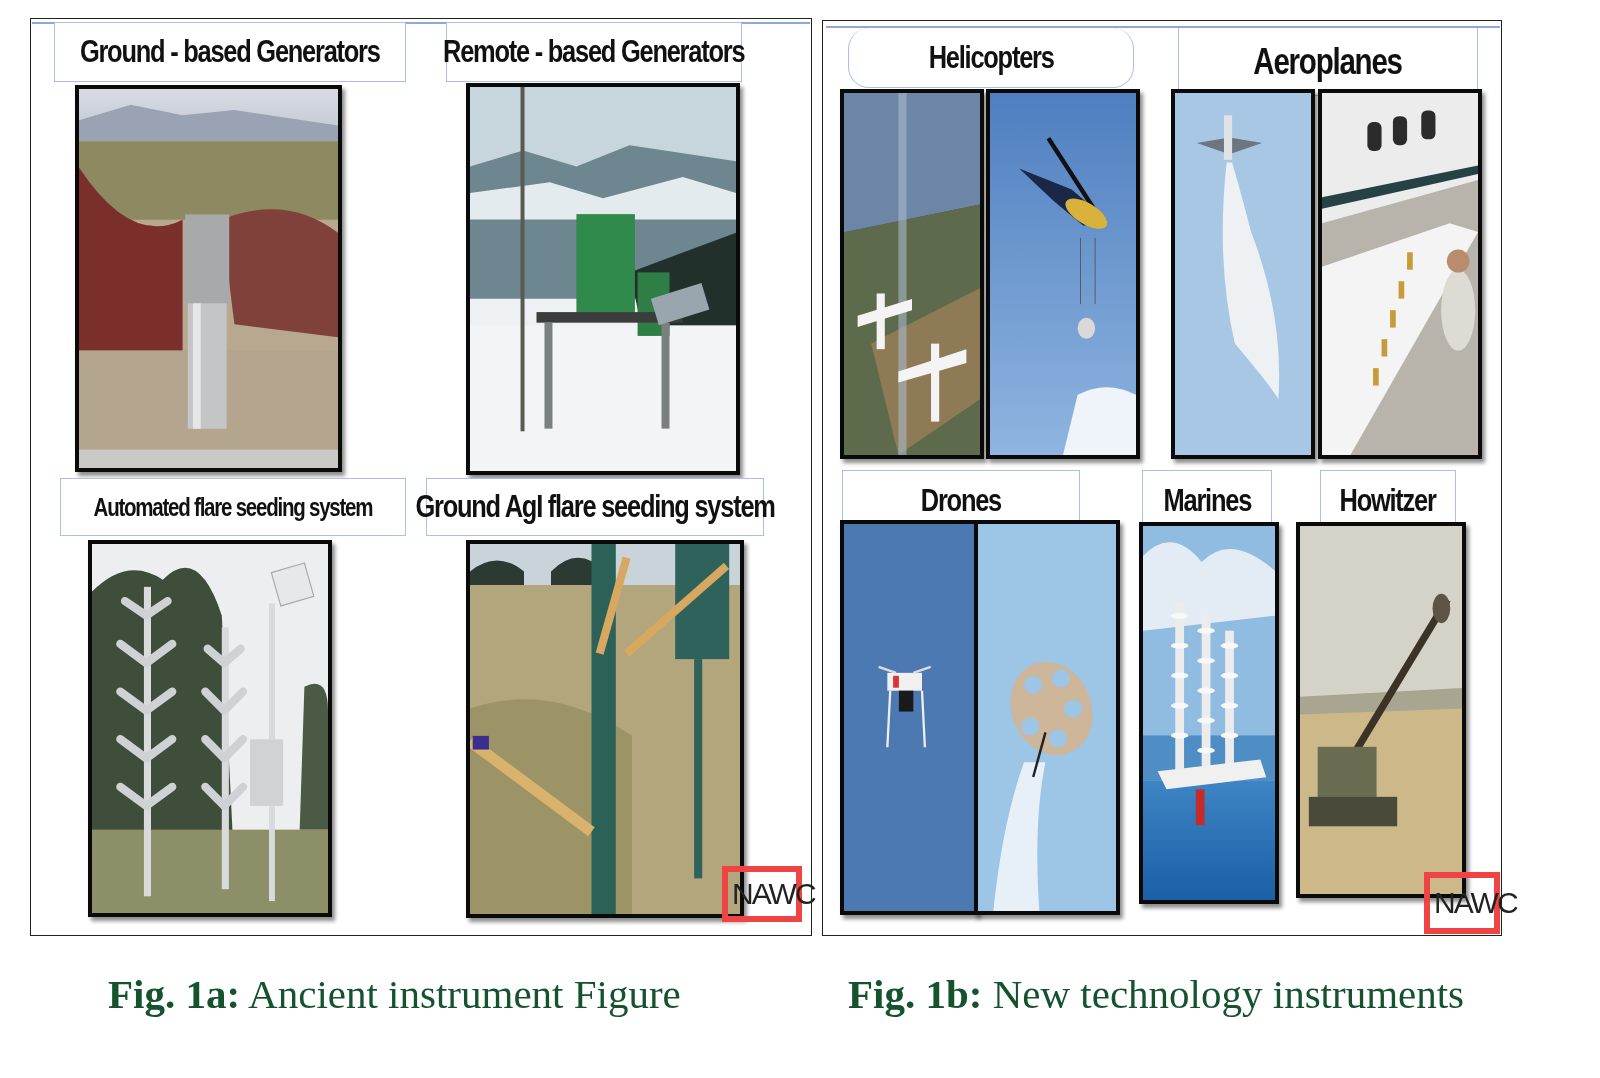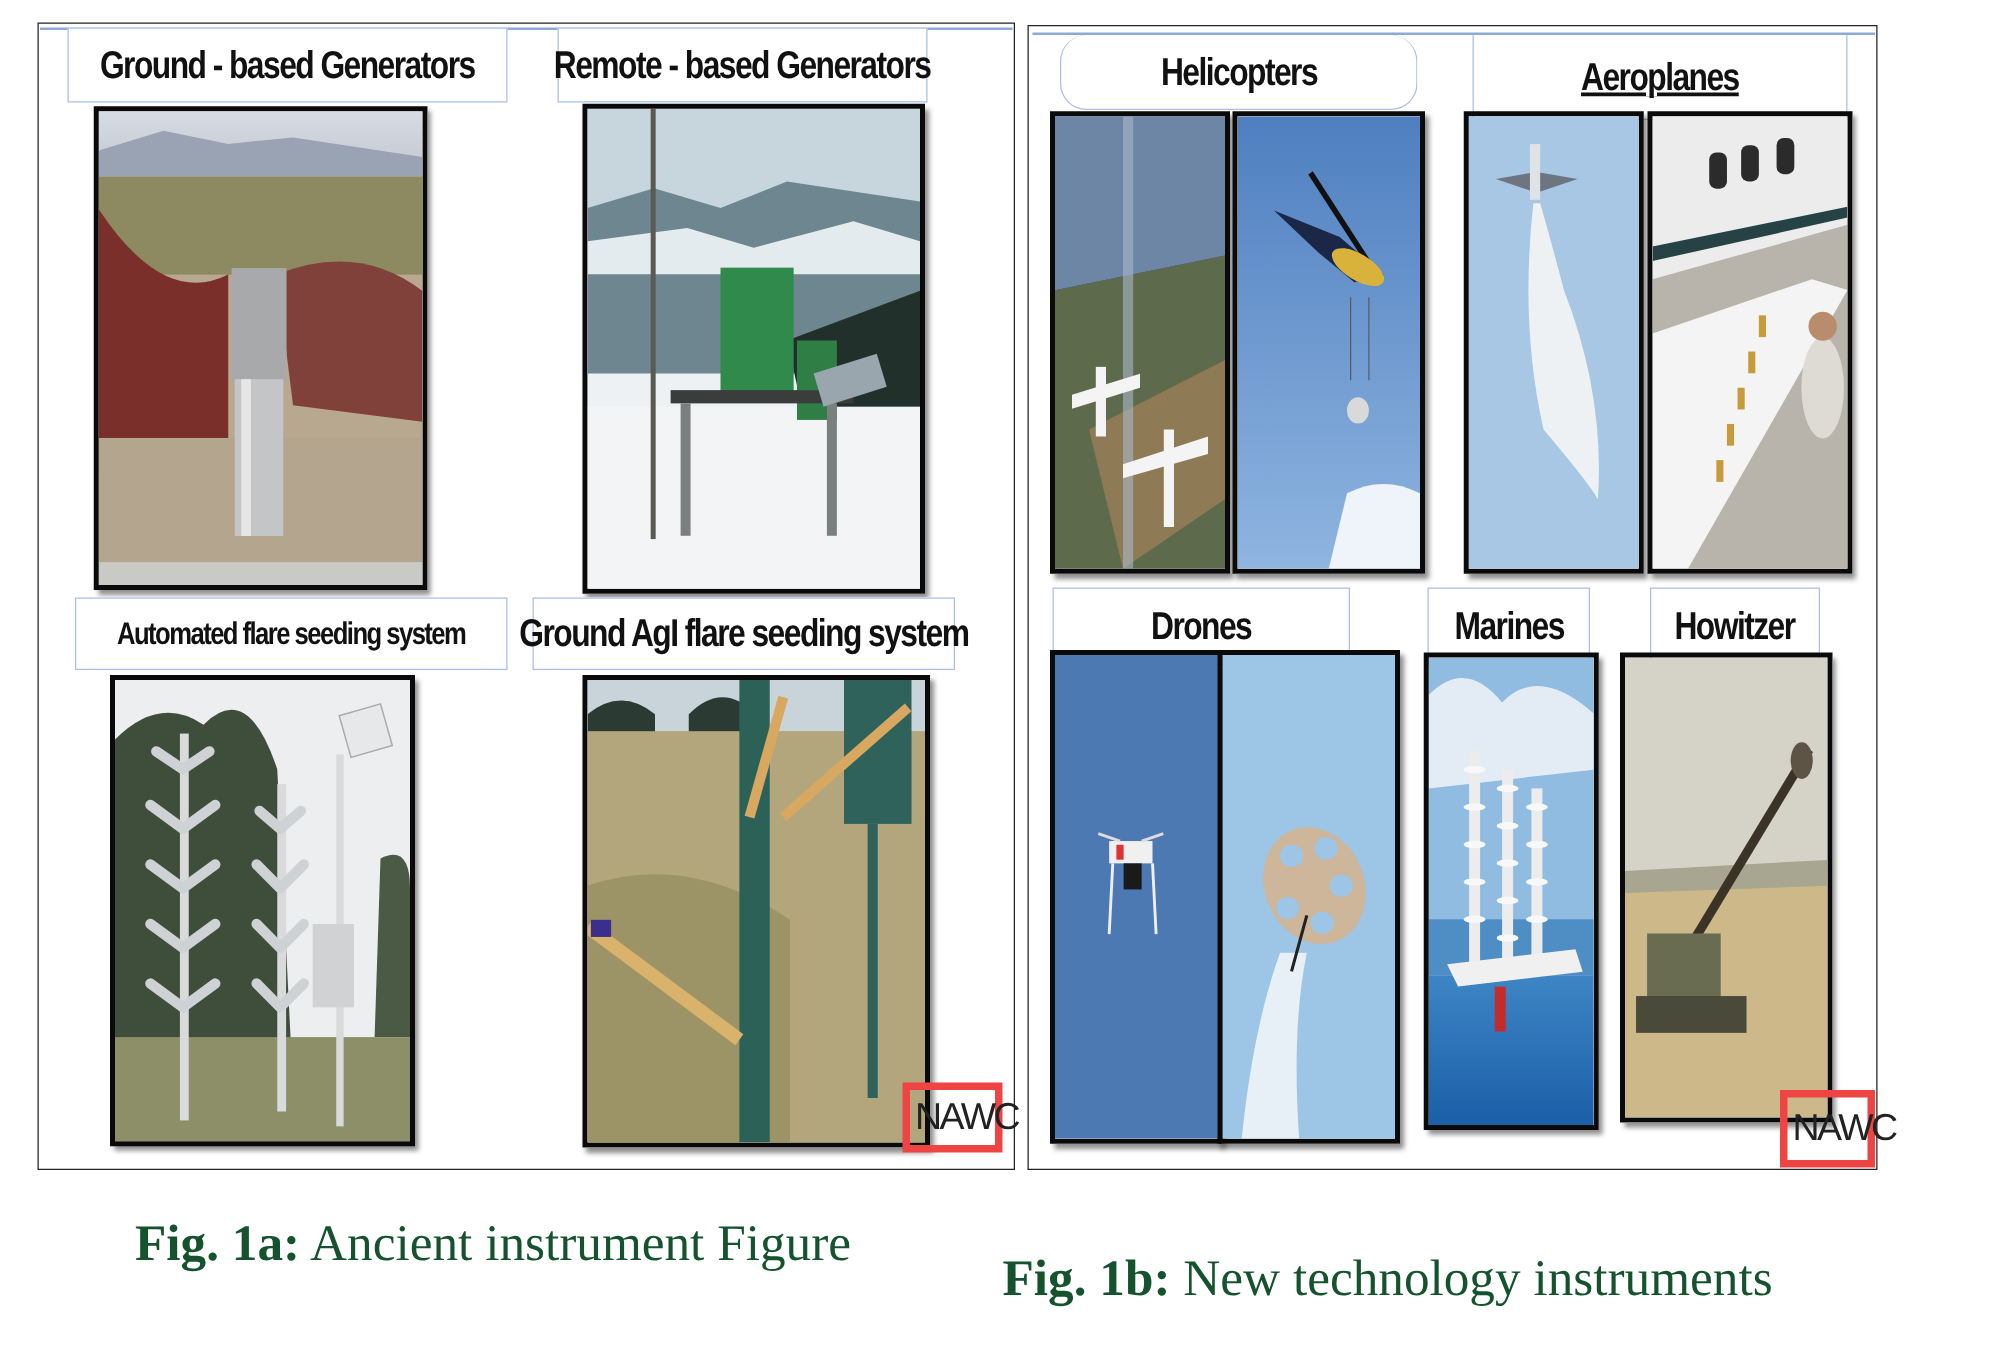--- a/index.html
+++ b/index.html
@@ -116,21 +116,21 @@
 <div class="wm" style="left:722px;top:866px;width:80px;height:56px;">
   <span>NAWC</span>
 </div>
 
 <div class="panel" style="left:822px;top:20px;width:680px;height:916px;"></div>
 <div class="topline" style="left:826px;top:26px;width:674px;height:2px;"></div>
 
 <div class="label" style="left:848px;top:28px;width:286px;height:60px;font-size:31px;border-top:none;border-radius:21px;">
   <span>Helicopters</span>
 </div>
-<div class="label" style="left:1178px;top:28px;width:300px;height:68px;font-size:31px;border-top:none;text-decoration:underline;">
+<div class="label" style="left:1178px;top:28px;width:300px;height:68px;font-size:36px;border-top:none;">
   <span>Aeroplanes</span>
 </div>
 
 <div class="photo" style="left:840px;top:89px;width:144px;height:370px;">
   <svg viewBox="0 0 50 130" preserveAspectRatio="none">
     <rect width="50" height="130" fill="#3e5a7a"></rect>
     <path d="M0 0 L50 0 L50 40 L0 50Z" fill="#6d86a6"></path>
     <path d="M0 50 L50 40 L50 130 L0 130Z" fill="#5d6a4c"></path>
     <path d="M10 90 L50 70 L50 110 L20 130Z" fill="#8e7a55"></path>
     <rect x="20" y="0" width="3" height="130" fill="#a9b9cc" opacity="0.6"></rect>
@@ -276,15 +276,15 @@
   </svg>
 </div>
 
 <div class="wm" style="left:1424px;top:872px;width:76px;height:62px;">
   <span>NAWC</span>
 </div>
 
 <div class="caption" style="left:108px;top:970px;">
   <b>Fig. 1a:</b><span> Ancient instrument Figure</span>
 </div>
-<div class="caption" style="left:802px;top:970px;margin-top:28px;">
+<div class="caption" style="left:848px;top:970px;">
   <b>Fig. 1b:</b><span> New technology instruments</span>
 </div>
 
 </body></html>

